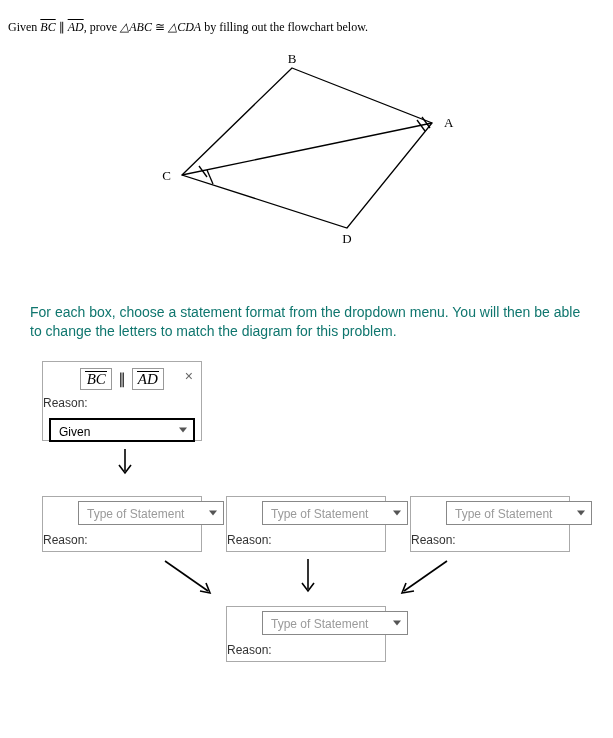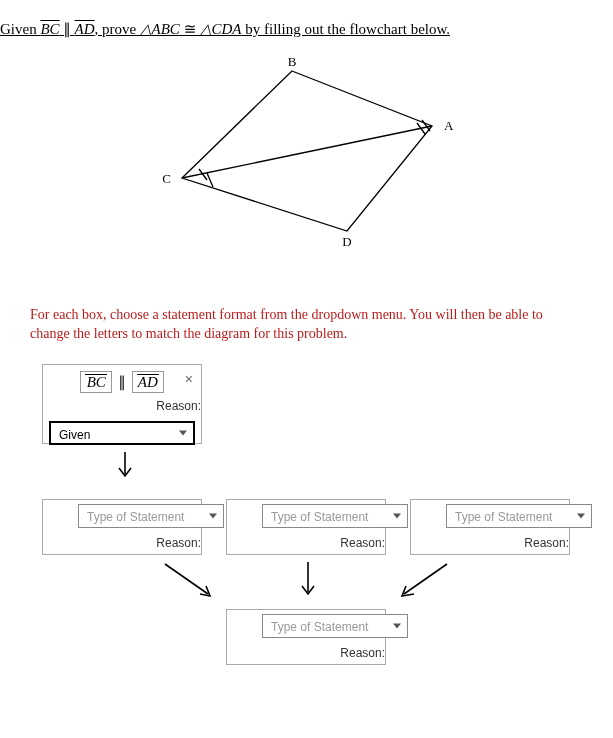--- a/index.html
+++ b/index.html
@@ -5,55 +5,54 @@
   body {
     margin: 0;
     padding: 0;
     font-family: "Times New Roman", serif;
     font-size: 15px;
     color: #000;
     width: 613px;
     background: #fff;
   }
   .prompt {
-    padding: 20px 0 0 0;
-    font-size: 15px;
-    text-decoration: underline;
+    padding: 20px 0 0 8px;
+    font-size: 12px;
   }
   .overline { text-decoration: overline; font-style: italic; }
   .mathit { font-style: italic; font-family: "Times New Roman", serif;}
   .diagram-wrap {
     margin: 18px 0 0 0;
     width: 100%;
   }
   svg.diagram { display:block; margin: 0 auto; }
   .instr {
-    font-family: Liberation Serif, serif;
+    font-family: Liberation Sans, sans-serif;
     font-size: 14px;
-    color: #b91c1c;
+    color: #0f766e;
     margin: 40px 30px 20px 30px;
     line-height: 1.35;
   }
   .flow-area {
     position: relative;
     width: 613px;
     height: 340px;
   }
   .box {
     position: absolute;
     border: 1px solid #aaa;
     background: #fff;
     box-sizing: border-box;
     font-family: -apple-system, Helvetica, Arial, sans-serif;
   }
   .box-inner {
     padding: 6px 8px 4px 8px;
   }
   .reason-lbl {
-    text-align: right;
+    text-align: left;
     font-size: 12px;
     color: #333;
     padding: 2px 0 4px 0;
   }
   .stmt-input {
     display: flex;
     justify-content: center;
     gap: 6px;
     align-items: center;
     font-family: "Times New Roman", serif;

